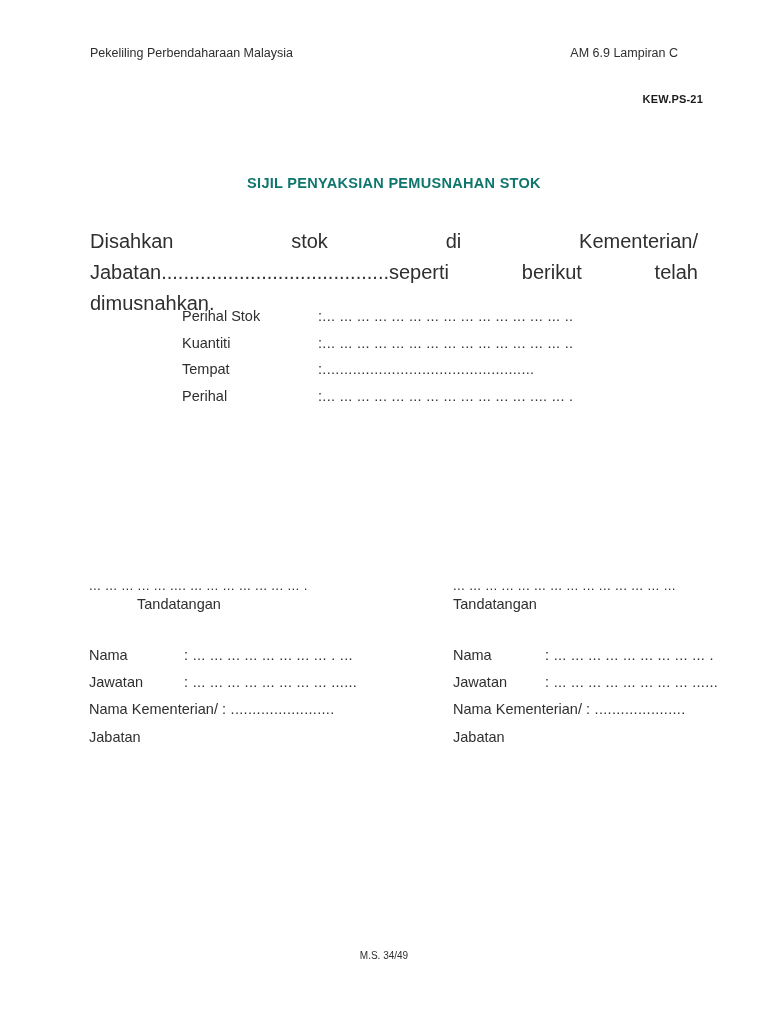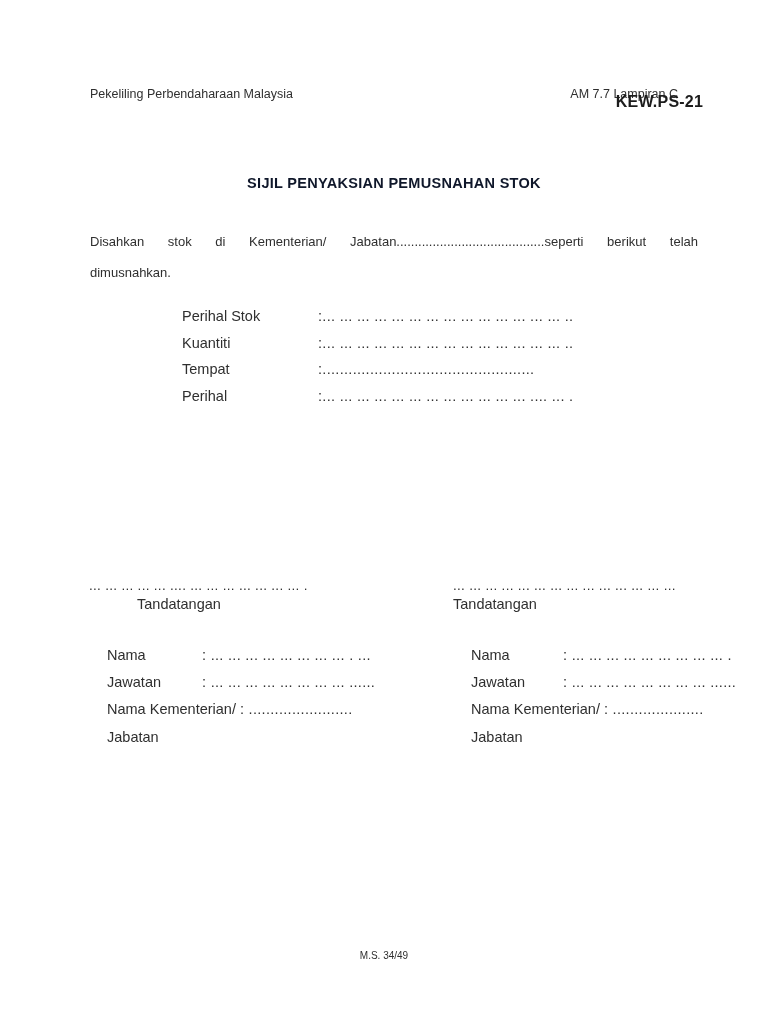--- a/index.html
+++ b/index.html
@@ -8,68 +8,67 @@
     width:768px;height:1024px;
     background:#ffffff;
     font-family:"Liberation Sans", sans-serif;
     color:#2f2f2f;
     overflow:hidden;
   }
   .header{
     position:absolute;top:46px;left:90px;right:90px;
     display:flex;justify-content:space-between;
     font-size:12.5px;
-    margin-top:41px;
   }
   .form-code{
     position:absolute;top:93px;right:65px;
-    font-size:16px;font-weight:bold;color:#1c1c1c;
+    font-size:11px;font-weight:bold;color:#1c1c1c;
     letter-spacing:.2px;
   }
   .doc-title{
     position:absolute;top:175px;left:90px;right:70px;
-    text-align:center;font-size:14.5px;font-weight:bold;color:#0f172a;
+    text-align:center;font-size:14.5px;font-weight:bold;color:#0f766e;
     letter-spacing:.3px;
   }
   .intro{
     position:absolute;top:226px;left:90px;right:70px;
-    font-size:13px;line-height:31px;
+    font-size:20px;line-height:31px;
   }
   .intro-line1{text-align:justify;text-align-last:justify;}
   .fields{
     position:absolute;top:308px;left:182px;right:70px;
     font-size:14.5px;
   }
   .field-row{display:flex;height:26.6px;align-items:flex-start;}
   .field-label{width:136px;flex:0 0 136px;}
   .field-value{white-space:nowrap;letter-spacing:.3px;}
   .sig-col{position:absolute;top:578px;font-size:14.5px;}
   .sig-left{left:89px;width:300px;}
   .sig-right{left:453px;width:300px;}
   .sig-line{white-space:nowrap;letter-spacing:.3px;height:18px;font-size:13.5px;}
   .sig-caption{height:22px;}
   .sig-left .sig-caption{padding-left:48px;}
   .sig-rows{margin-top:29px;}
   .sig-row{display:flex;height:27.2px;align-items:flex-start;}
-  .sig-label{min-width:91px;flex:0 0 auto;padding-right:4px;margin-left:18px;}
+  .sig-label{min-width:91px;flex:0 0 auto;padding-right:4px;}
   .sig-right .sig-label{min-width:88px;}
   .sig-value{white-space:nowrap;letter-spacing:.3px;}
   .footer{
     position:absolute;top:950px;left:0;width:100%;
     text-align:center;font-size:10px;
   }
 </style>
 </head>
 <body>
 
 <div class="page">
 
   <div class="header">
     <span>Pekeliling Perbendaharaan Malaysia</span>
-    <span>AM 7.7 Lampiran C</span>
+    <span>AM 6.9 Lampiran C</span>
   </div>
 
   <div class="form-code">KEW.PS-21</div>
 
   <div class="doc-title">SIJIL PENYAKSIAN PEMUSNAHAN STOK</div>
 
   <div class="intro">
     <div class="intro-line1">Disahkan stok di Kementerian/ Jabatan.........................................seperti berikut telah</div>
     <div class="intro-line2">dimusnahkan.</div>
   </div>

